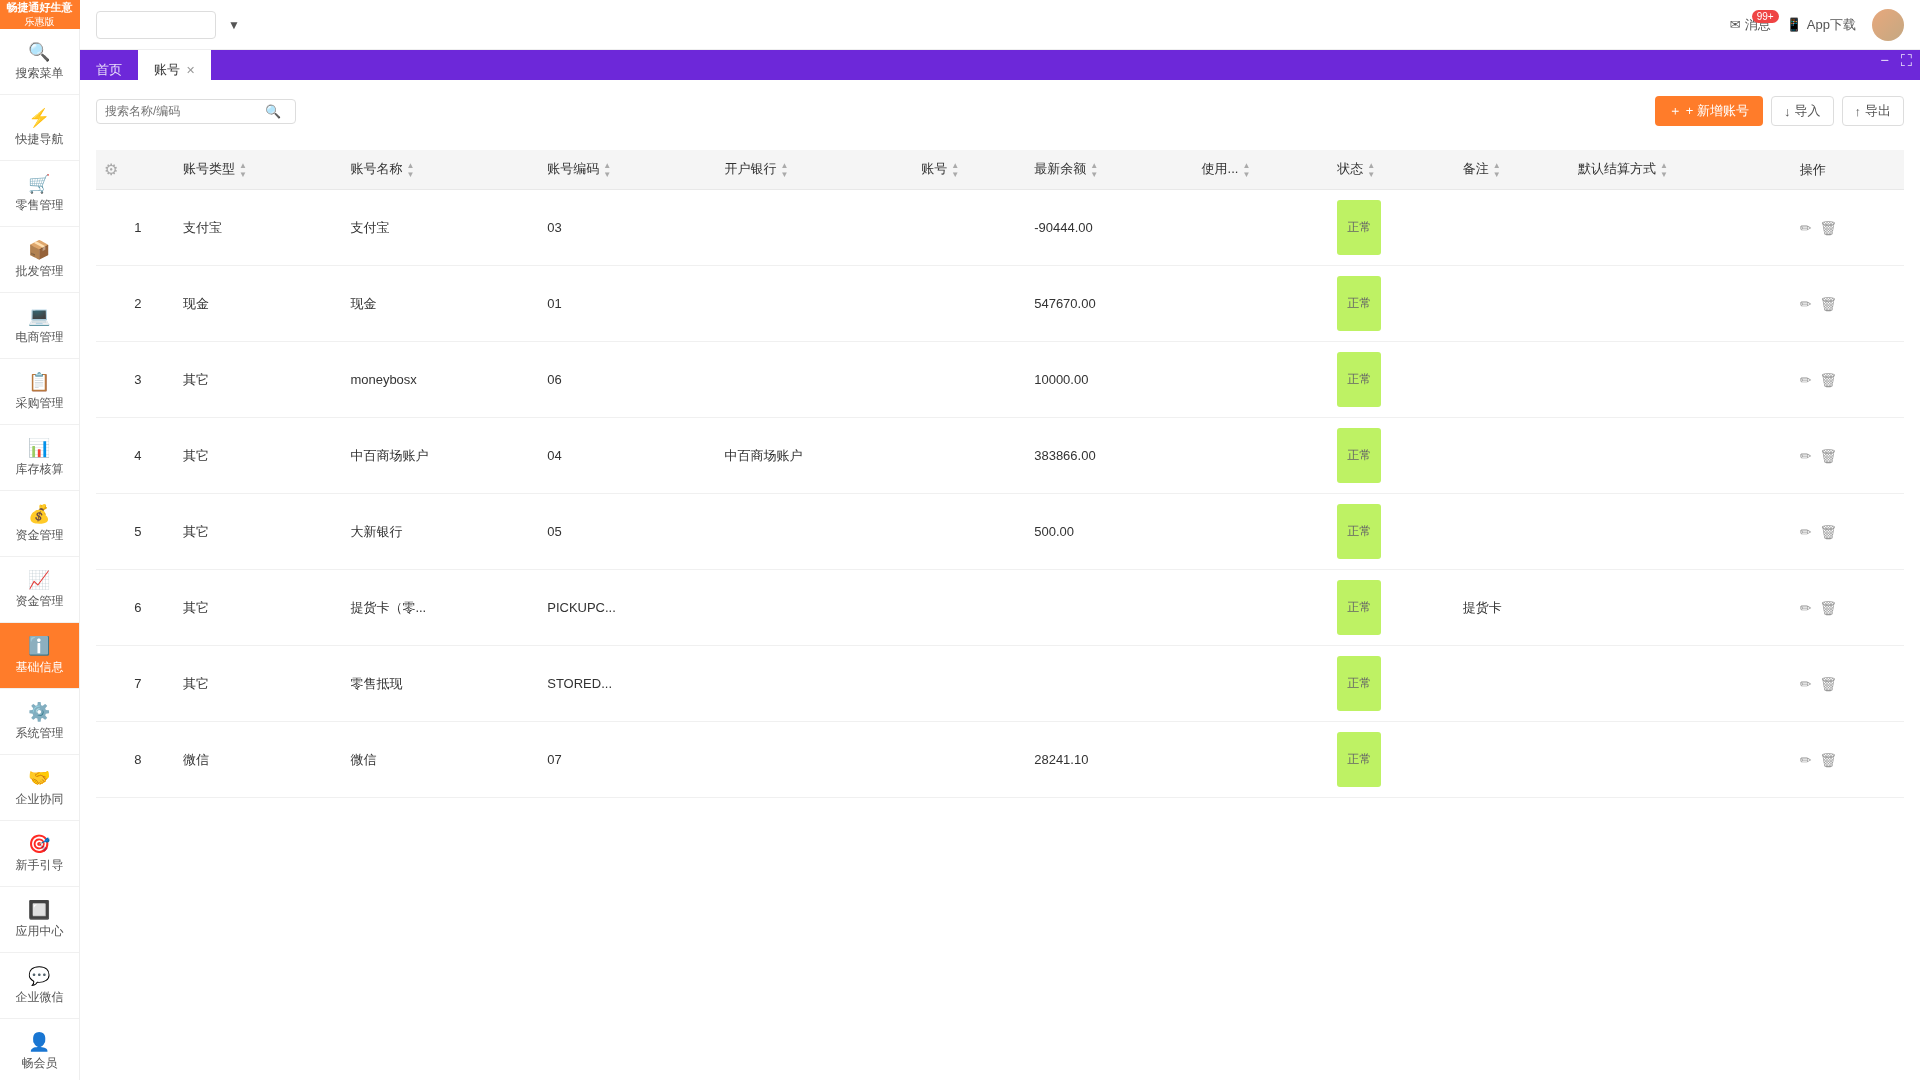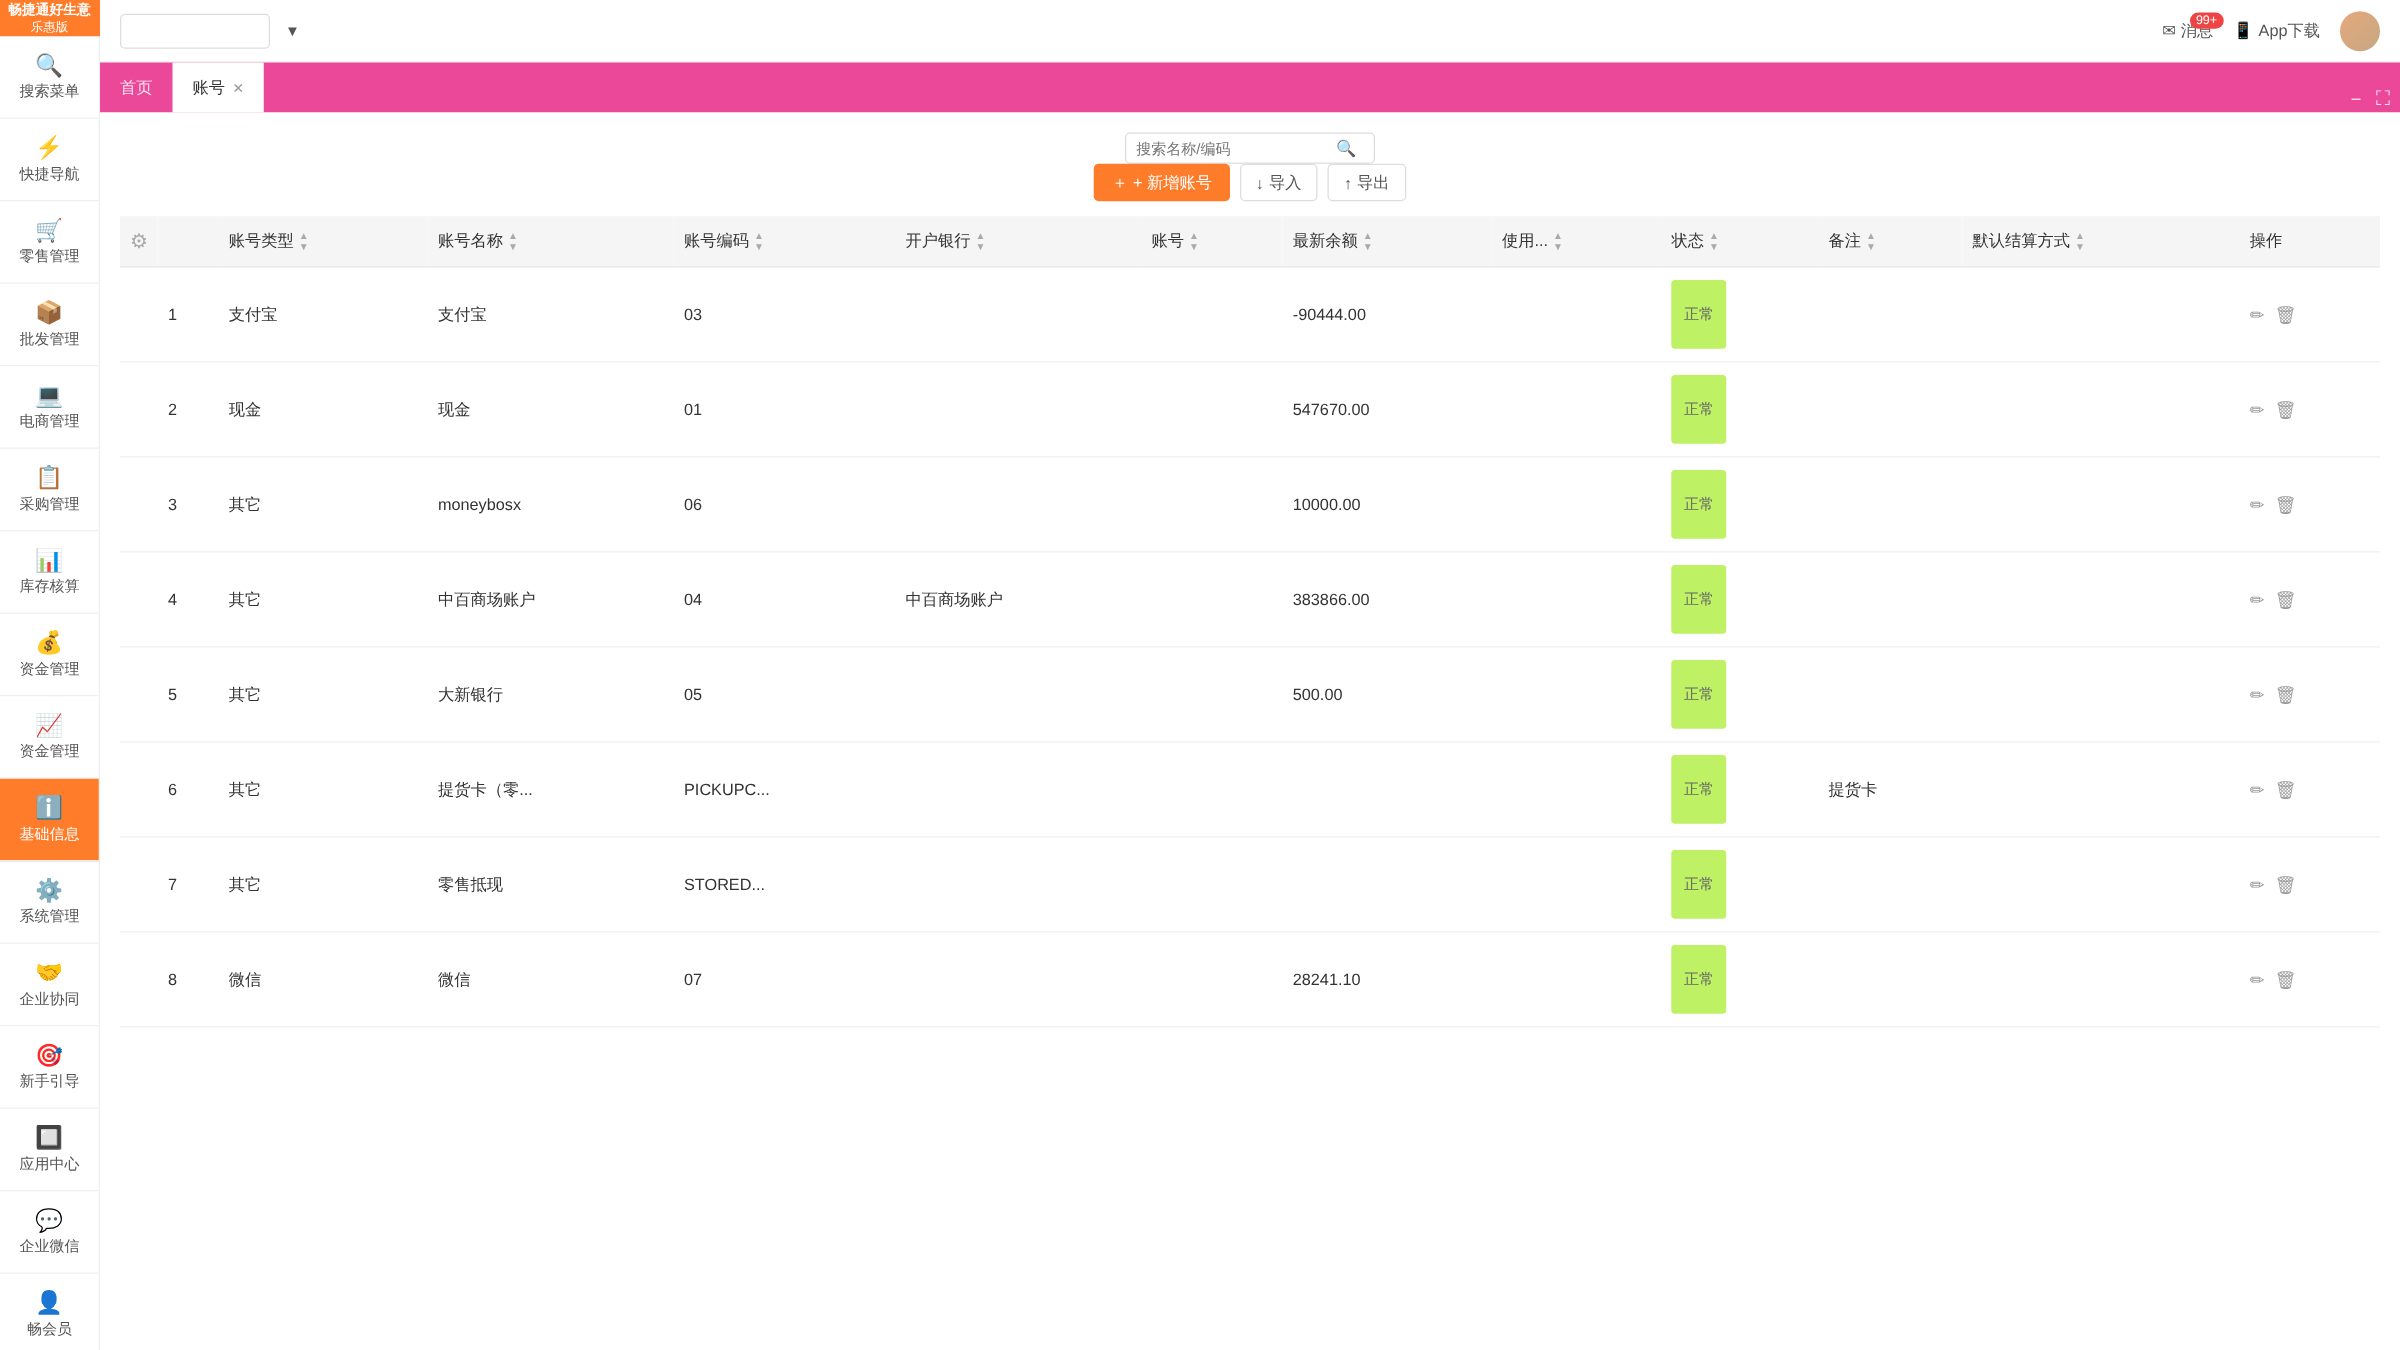--- a/index.html
+++ b/index.html
@@ -122,24 +122,24 @@
     .avatar {
       width: 32px;
       height: 32px;
       border-radius: 50%;
       background: #ddd;
       overflow: hidden;
     }
 
     
     .tab-bar {
-      height: 40px;
-      background: #ec4899;
-      display: flex;
-      align-items: flex-end;
+      height: 30px;
+      background: #6d28d9;
+      display: flex;
+      align-items: flex-start;
       padding: 0 0;
     }
     .tab {
       height: 40px;
       display: flex;
       align-items: center;
       padding: 0 16px;
       cursor: pointer;
       font-size: 13px;
       color: rgba(255,255,255,0.85);
@@ -174,22 +174,21 @@
       background: #fff;
       overflow: auto;
       padding: 16px;
     }
 
     
     .toolbar {
       display: flex;
       align-items: center;
       justify-content: space-between;
-      margin-bottom: 12px;
-      flex-direction: column;
+      margin-bottom: 24px;
     }
     .toolbar-left {
       display: flex;
       align-items: center;
       gap: 8px;
     }
     .search-box {
       display: flex;
       align-items: center;
       border: 1px solid #ddd;

